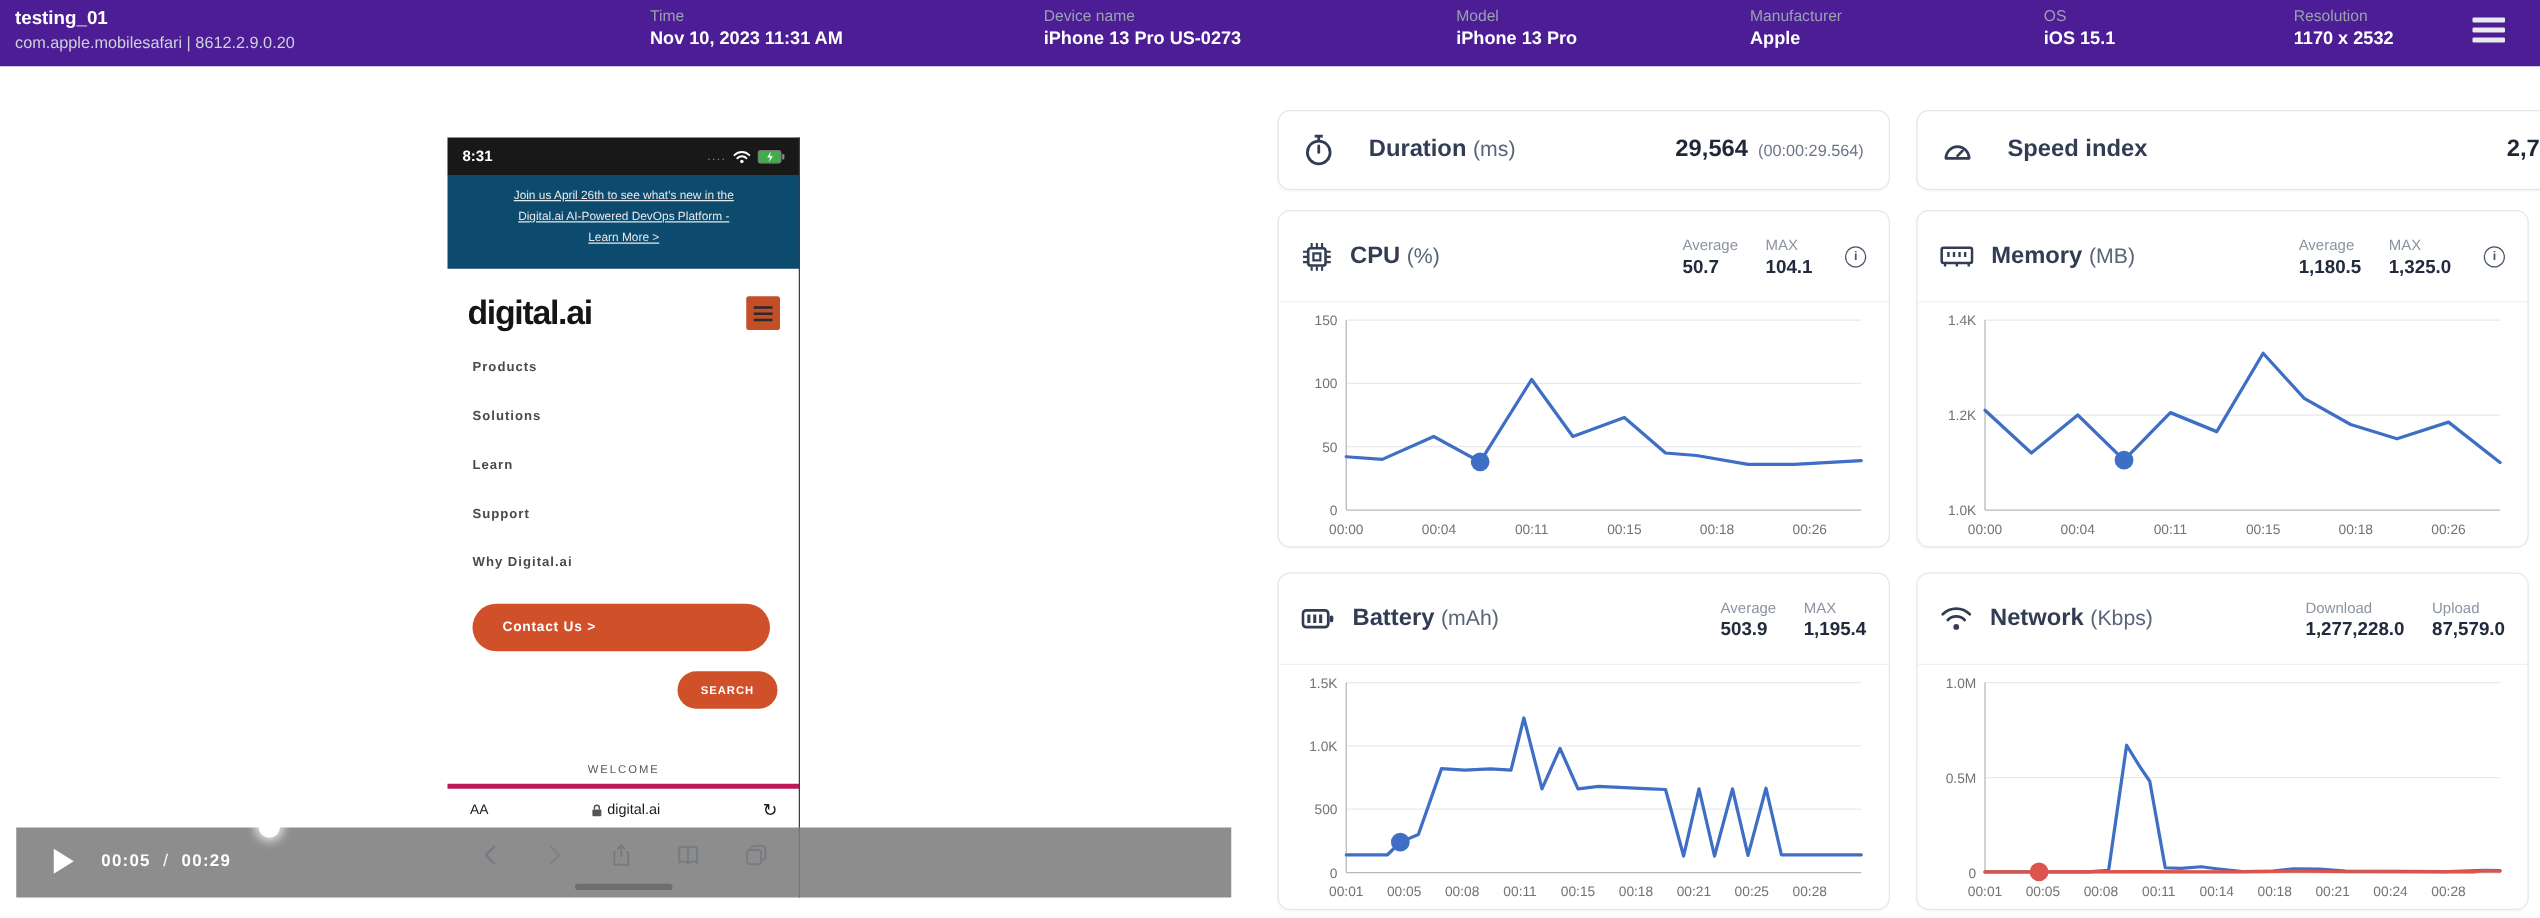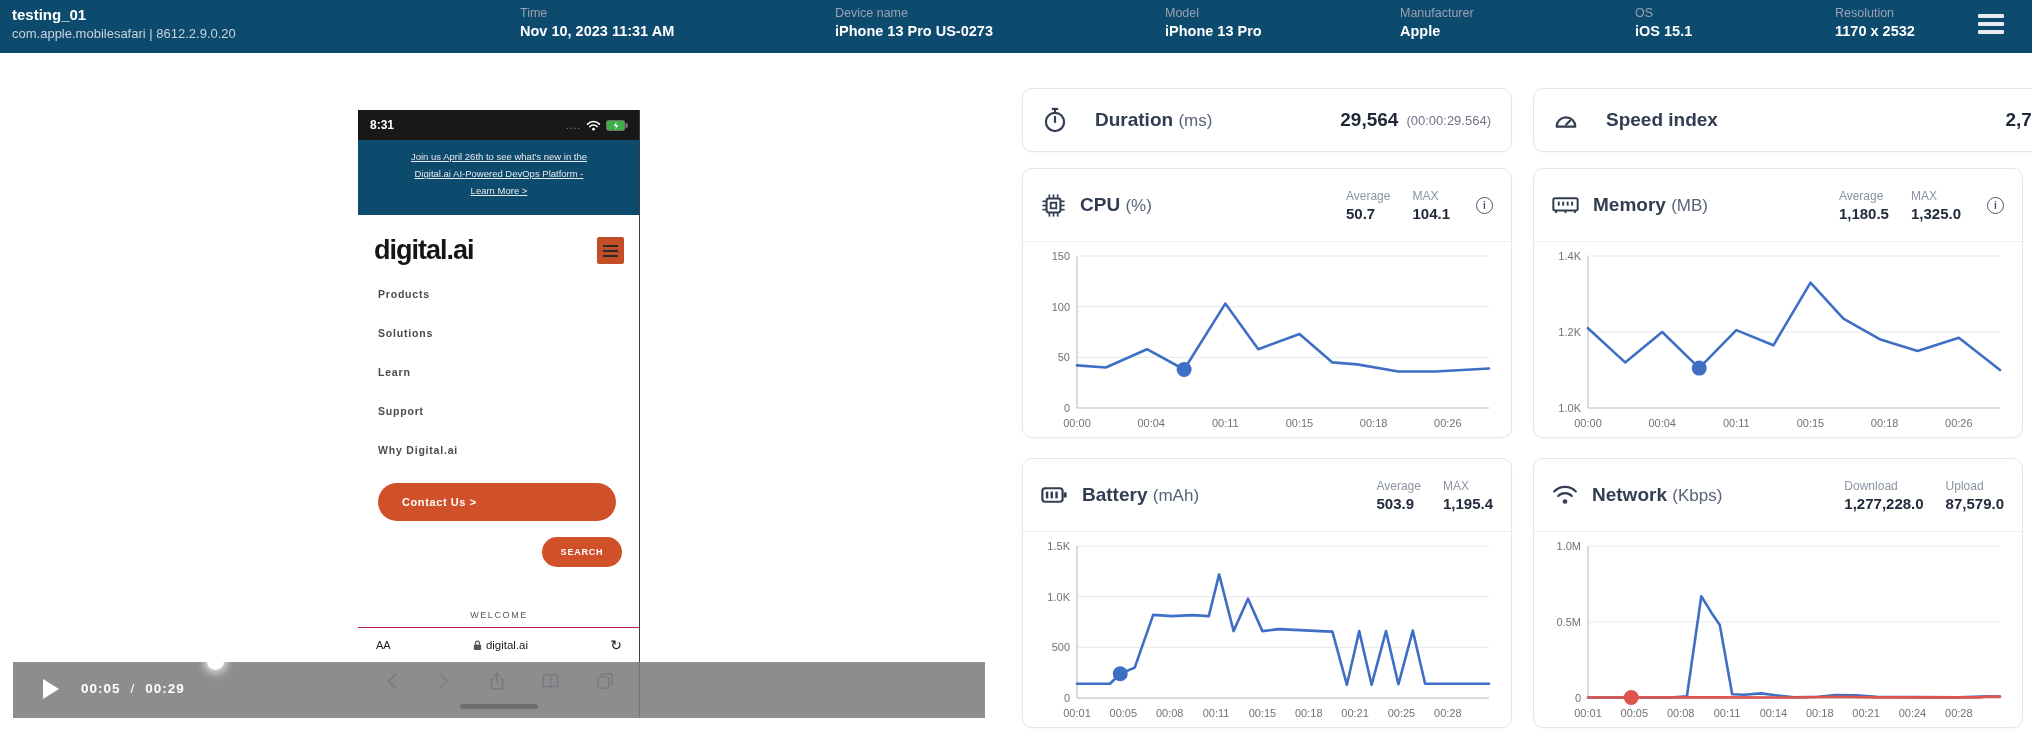--- a/index.html
+++ b/index.html
@@ -1,21 +1,21 @@
 <!DOCTYPE html>
 <html><head>
 <meta charset="utf-8">
 <style>
   * { margin:0; padding:0; box-sizing:border-box; }
   html,body { background:#fff; }
   body { font-family:"Liberation Sans", sans-serif; }
   #app { position:relative; width:2032px; height:734px; background:#fff; overflow:hidden; }
 
   
-  .topbar { position:absolute; left:0; top:0; width:2032px; height:53px; background:#0c4a6e; }
+  .topbar { position:absolute; left:0; top:0; width:2032px; height:53px; background:#4c1d95; }
   .test-block { position:absolute; left:12px; top:6px; color:#fff; }
   .test-name { font-size:15px; font-weight:bold; color:#fff; }
   .test-app { font-size:13px; color:#ccd1dc; margin-top:3px; }
   .hfield { position:absolute; top:6px; }
   .hfield .hlabel { font-size:12.5px; color:#9aa1b2; }
   .hfield .hvalue { font-size:14.5px; color:#fff; font-weight:bold; margin-top:3px; }
   .topbar-menu { position:absolute; left:1978px; top:14px; width:30px; height:26px; cursor:pointer; }
   .topbar-menu span { display:block; width:26px; height:4px; background:#e8eaef; margin-bottom:4px; border-radius:1px; }
 
   
@@ -29,21 +29,21 @@
   .banner div { color:#e9e9e9; font-size:9.5px; line-height:1.8; text-decoration:underline; }
   .site-header { display:flex; align-items:center; justify-content:space-between; padding:20px 16px 6px; }
   .logo { font-size:27px; font-weight:800; color:#151515; letter-spacing:-1px; }
   .phone-hamburger { width:27px; height:27px; background:#c44e27; border-radius:2px; display:flex; flex-direction:column; justify-content:center; align-items:center; gap:3px; }
   .phone-hamburger span { display:block; width:15px; height:2px; background:#2a2a2a; }
   .menu { padding:16px 0 0 20px; }
   .menu-item { font-size:10.5px; font-weight:600; color:#4a4a4a; letter-spacing:0.8px; margin-bottom:27px; }
   .contact-btn { margin:2px 22px 0 20px; height:38px; background:#d0502a; border-radius:22px; color:#fff; font-size:11px; font-weight:bold; letter-spacing:0.6px; display:flex; align-items:center; padding-left:24px; width:238px; }
   .search-btn { margin:16px 18px 0 auto; height:30px; width:80px; background:#d0502a; border-radius:16px; color:#fff; font-size:9px; font-weight:bold; letter-spacing:0.8px; display:flex; align-items:center; justify-content:center; }
   .welcome { text-align:center; font-size:9px; letter-spacing:1.6px; color:#565656; margin-top:43px; }
-  .url-row { border-top:1px solid #be185d; margin-top:7px; display:flex; align-items:center; justify-content:space-between; padding:9px 18px 8px;gap:29px; }
+  .url-row { border-top:4px solid #be185d; margin-top:7px; display:flex; align-items:center; justify-content:space-between; padding:9px 18px 8px;gap:29px; }
   .url-zoom { font-size:11px; color:#1a1a1a; }
   .url-center { display:flex; align-items:center; gap:4px; font-size:11.5px; color:#1a1a1a; }
   .url-refresh { font-size:14px; color:#1a1a1a; }
   .safari-toolbar { display:flex; align-items:center; justify-content:space-between; padding:10px 26px 0; }
   .home-bar { width:78px; height:5px; background:#000; border-radius:3px; margin:13px auto 0; }
 
   
   .video-controls { position:absolute; left:13px; top:662px; width:972px; height:56px; background:rgba(125,125,125,0.88); }
   .play-btn { position:absolute; left:30px; top:17px; width:0; height:0; border-left:16px solid #fff; border-top:10px solid transparent; border-bottom:10px solid transparent; cursor:pointer; }
   .time-row { position:absolute; left:68px; top:19px; color:#fff; font-size:13.5px; font-weight:bold; letter-spacing:1px; display:flex; gap:10px; }

